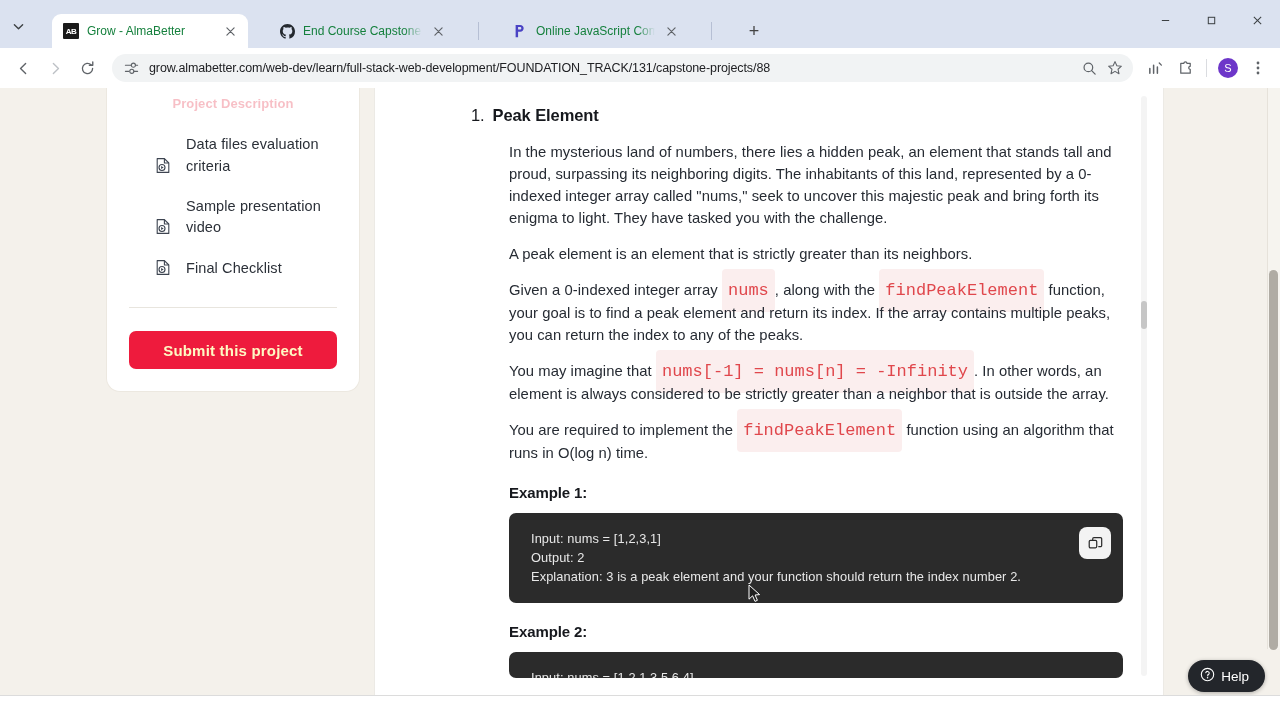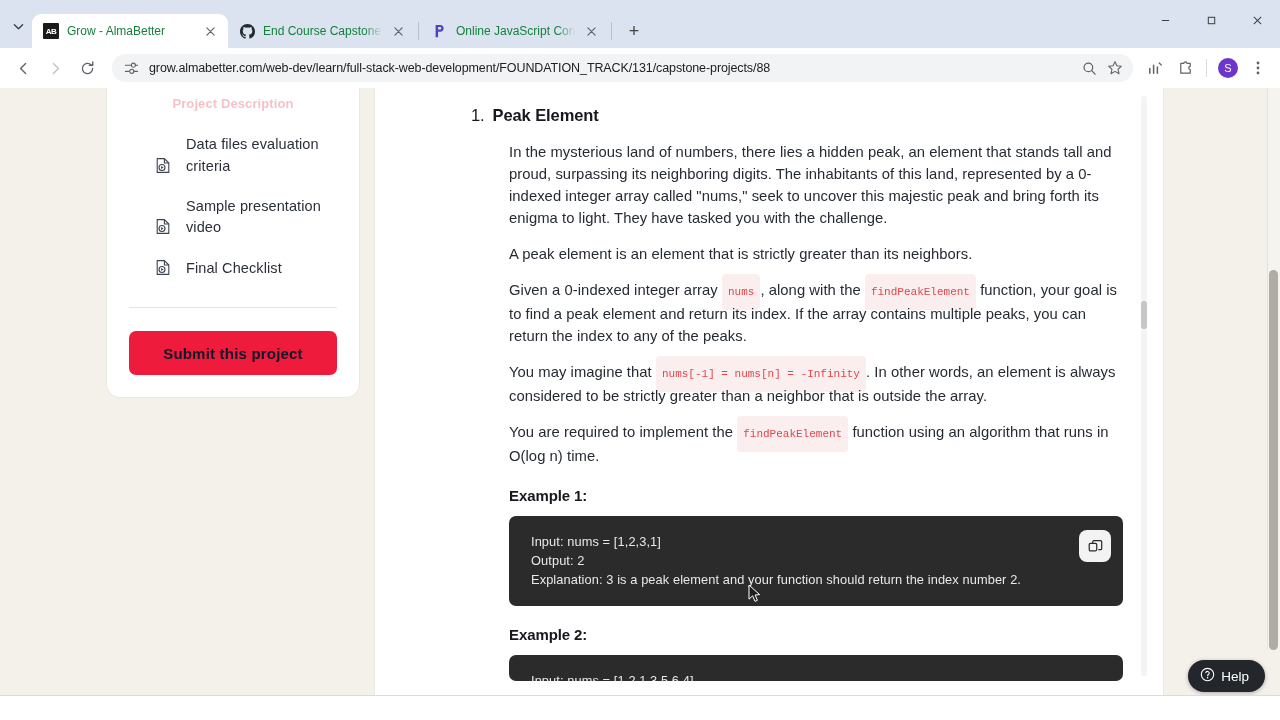--- a/index.html
+++ b/index.html
@@ -10,20 +10,21 @@
     overflow: hidden;
   }
 
   
   .browser { width: 1280px; height: 695px; background: #dfe5f2; position: relative; }
 
   .tabstrip {
     height: 48px; background: #dbe2f0;
     display: flex; align-items: flex-end; padding: 0 0 0 4px;
     position: relative;
+    gap: 20px;
   }
   .tabstrip-caret {
     width: 28px; height: 34px; display: flex; align-items: center; justify-content: center;
     margin-bottom: 5px; color: #3c4043;
   }
   .tab {
     height: 34px; display: flex; align-items: center; gap: 8px;
     padding: 0 10px 0 11px; border-radius: 9px 9px 0 0;
     font-size: 12px; color: #3c4043; position: relative; margin-bottom: 0;
     max-width: 240px; min-width: 120px;
@@ -125,22 +126,22 @@
   .side-item {
     display: flex; align-items: flex-end; gap: 14px;
     padding: 9px 22px 9px 48px;
   }
   .side-icon { flex: 0 0 17px; margin-top: 2px; color: #3d4450; }
   .side-label {
     font-size: 14.5px; color: #2b3038; line-height: 1.5; letter-spacing: 0.1px;
   }
   .side-divider { height: 1px; background: #e8e5de; margin: 18px 22px 0 22px; }
   .submit-btn {
-    display: block; margin: 23px 22px 0 22px; height: 44px;
-    background: #ee1b3d; color: #0f172a; border: none; border-radius: 7px;
+    display: block; margin: 23px 22px 0 22px; height: 38px;
+    background: #ee1b3d; color: #fef9c3; border: none; border-radius: 7px;
     font-size: 15px; font-weight: 700; font-family: "Liberation Sans", sans-serif;
     letter-spacing: 0.2px; width: calc(100% - 44px); cursor: pointer;
   }
 
   
   .main-card {
     position: absolute; left: 374px; top: 0px; width: 790px; height: 626px;
     background: #ffffff; border-radius: 0 0 10px 10px;
     border: 1px solid #eceae5; border-top: none; overflow: hidden;
   }
@@ -159,21 +160,21 @@
     display: flex; gap: 8px; margin: 0 0 16px 0; letter-spacing: -0.1px;
   }
   .q-num { font-weight: 400; }
   .body-wrap { padding-left: 38px; }
   p.para {
     font-size: 14.8px; line-height: 22px; color: #262b33;
     margin: 0 0 14px 0; letter-spacing: 0.05px;
   }
   code.inline {
     background: #fbeeee; color: #e0474c; border-radius: 4px;
-    font-family: "Liberation Mono", monospace; font-size: 11px;
+    font-family: "Liberation Mono", monospace; font-size: 17px;
     padding: 12px 6px; letter-spacing: 0;
   }
   .ex-heading {
     font-size: 15px; font-weight: 700; color: #16181d;
     margin: 20px 0 12px 0; letter-spacing: -0.1px;
   }
   .code-block {
     position: relative; background: #2b2b2b; border-radius: 7px;
     padding: 16px 60px 17px 22px; margin-bottom: 0;
   }

